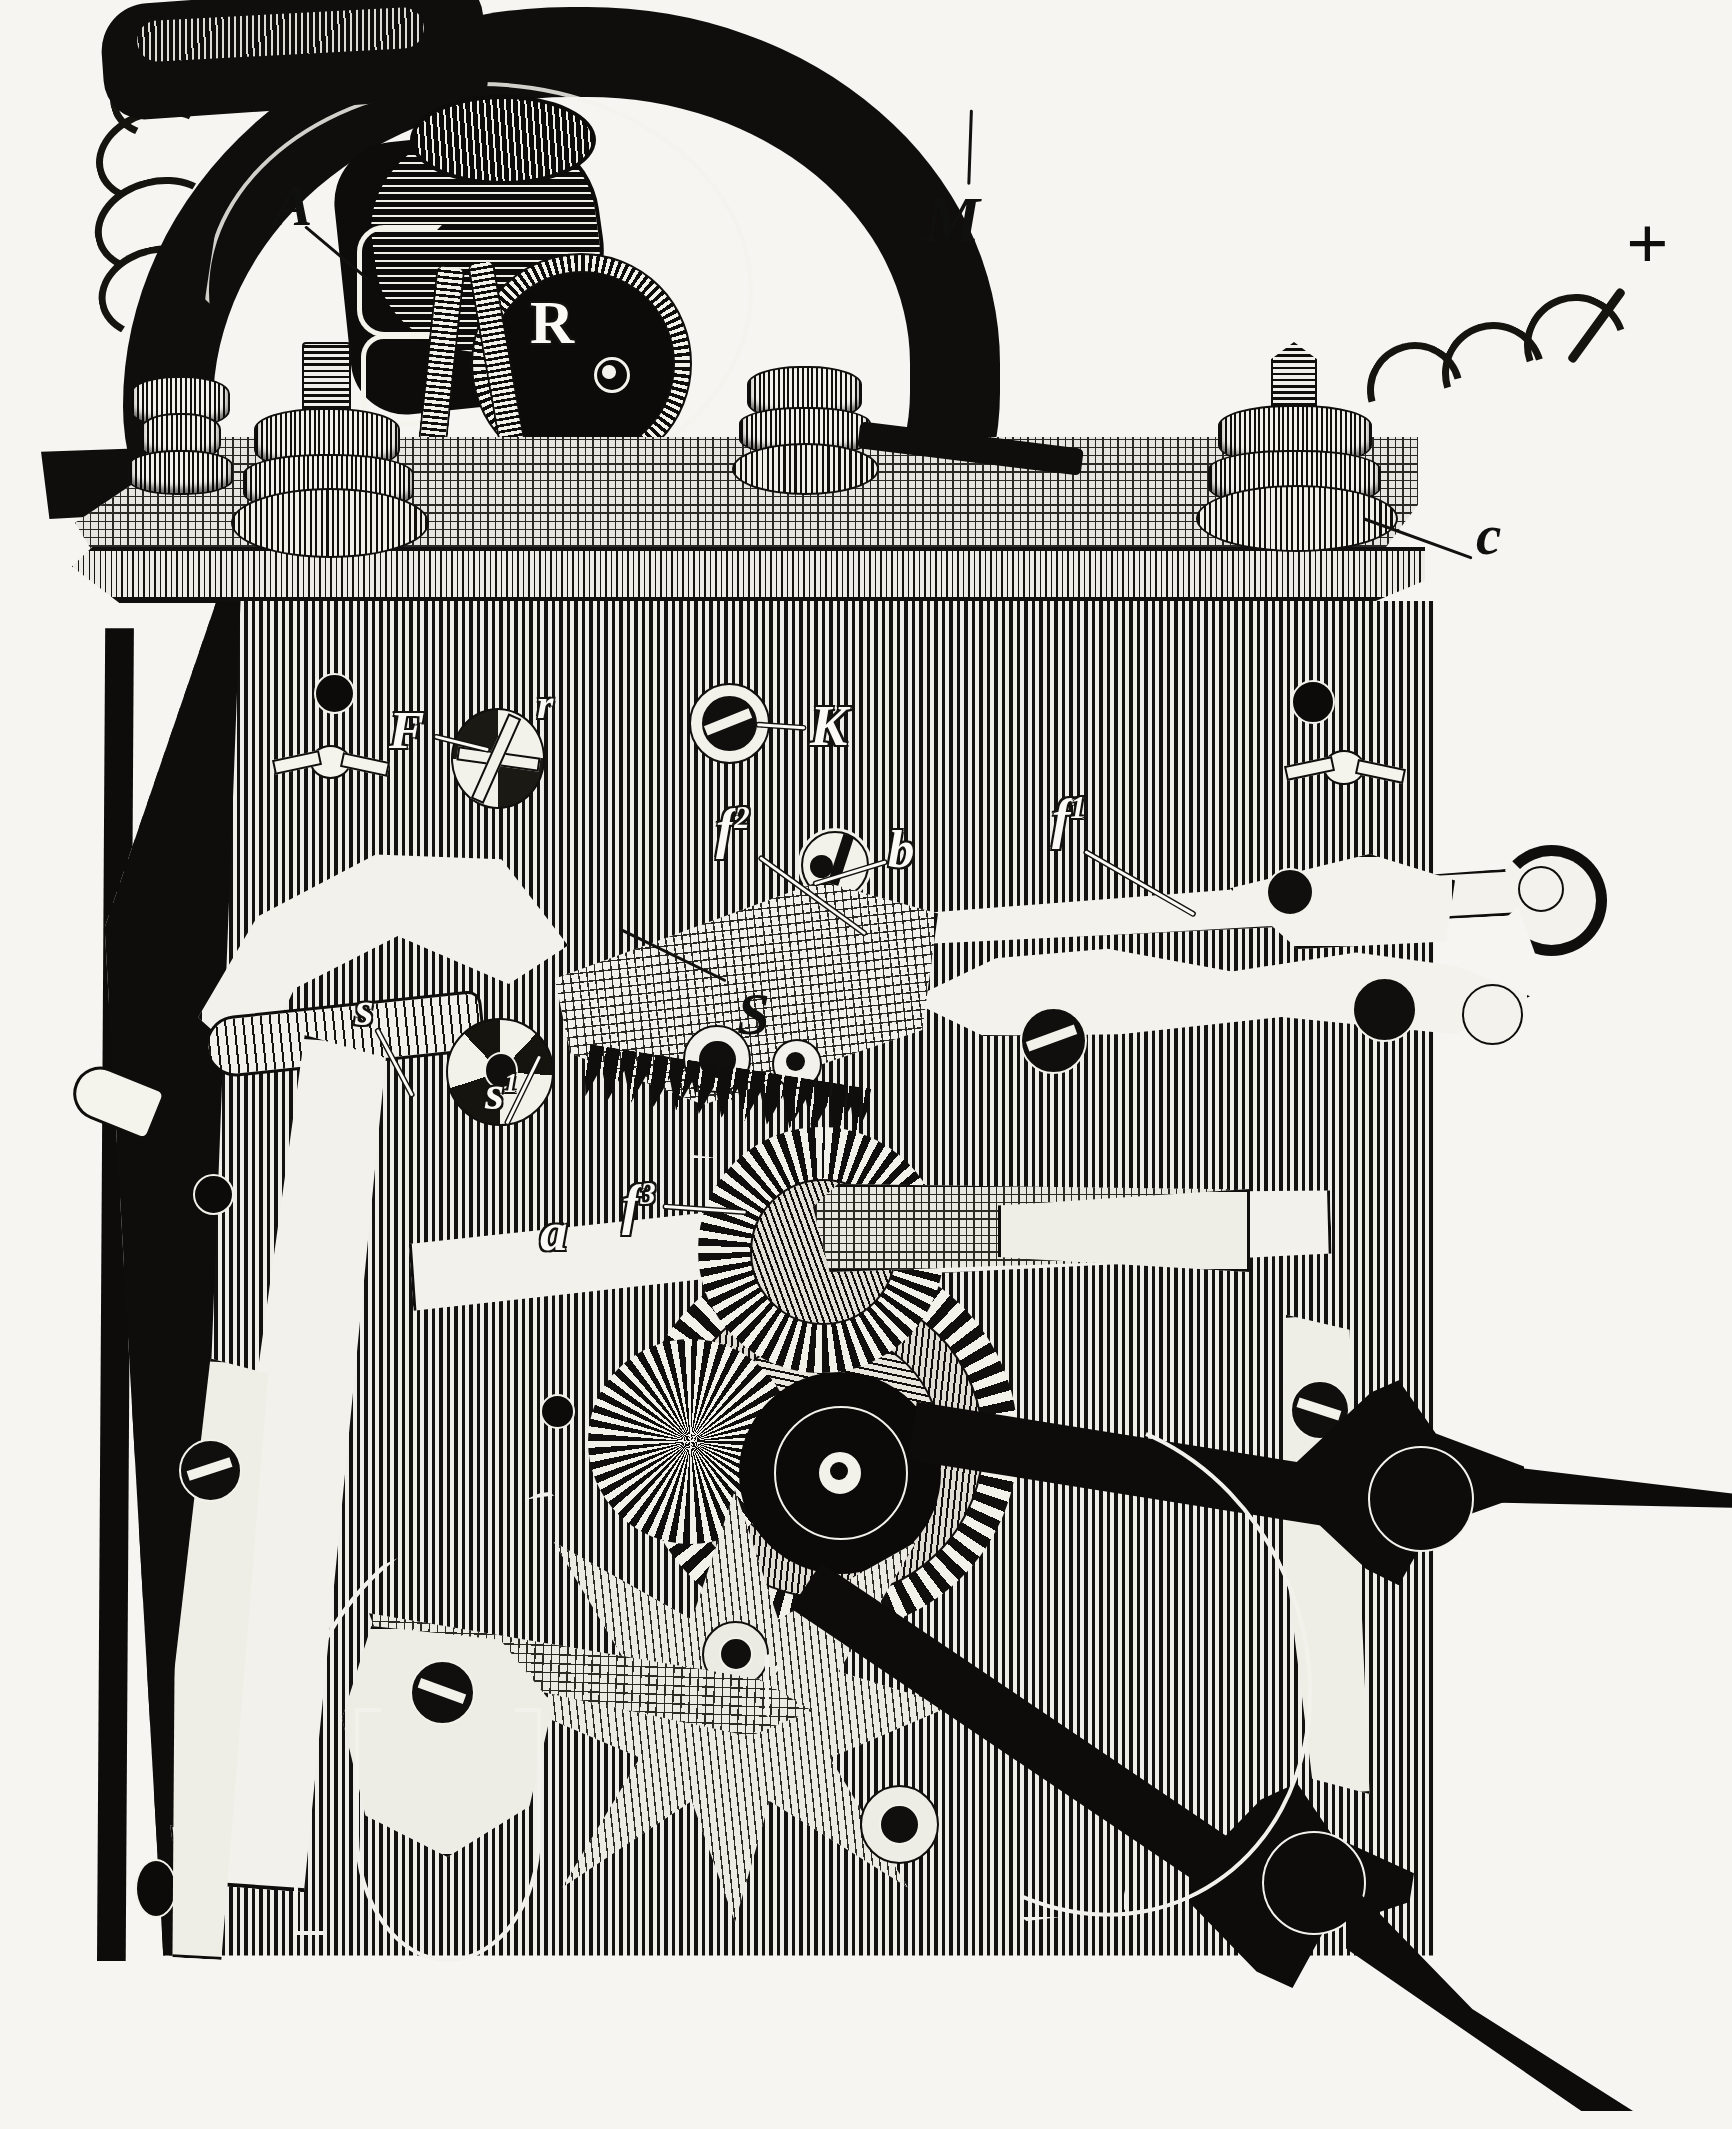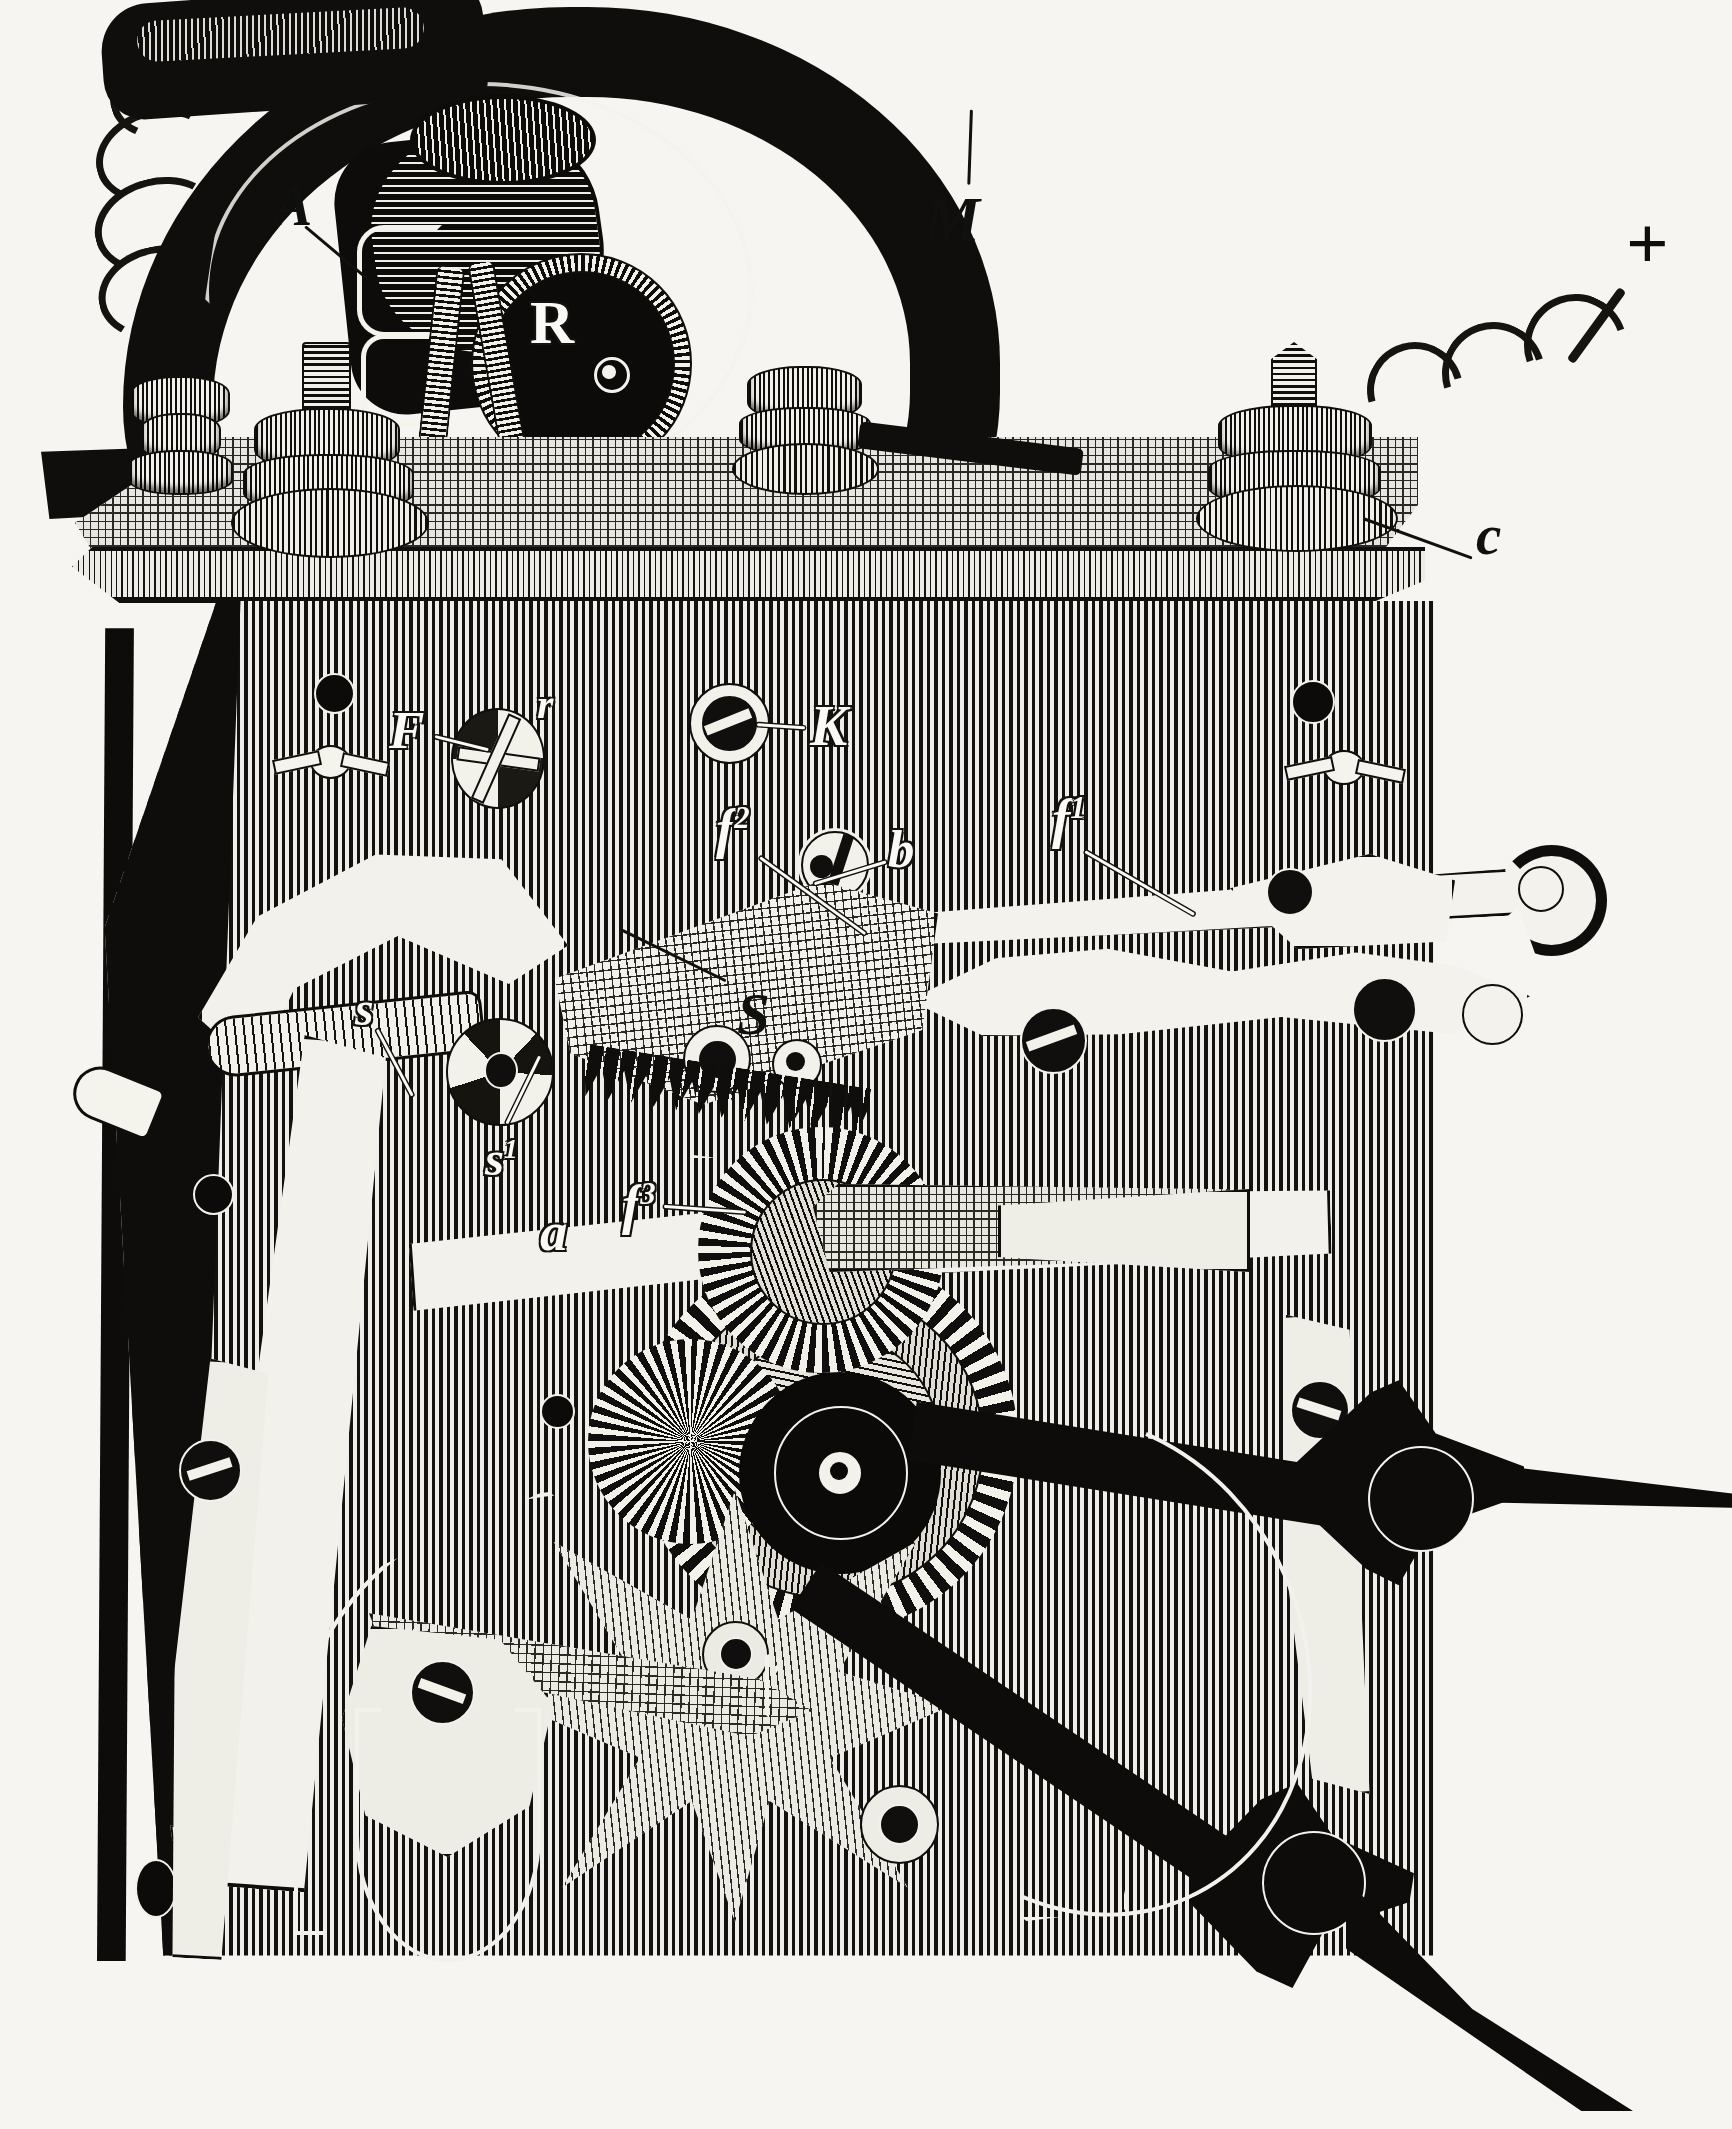--- a/index.html
+++ b/index.html
@@ -494,21 +494,21 @@
     <span>f</span><sup>1</sup>
   </div>
 
   <div class="leader light" style="left:377px;top:1028px;width:75px;transform:rotate(62deg);"></div>
   <div class="lbl light" style="left:355px;top:985px;font-size:48px;">s</div>
 
   <div class="leader" style="left:726px;top:979px;width:116px;transform:rotate(206deg);"></div>
   <div class="lbl dark" style="left:737px;top:985px;font-size:59px;">S</div>
 
   <div class="leader light" style="left:507px;top:1122px;width:75px;transform:rotate(-64deg);"></div>
-  <div class="lbl light" style="left:485px;top:1134px;font-size:49px;">
+  <div class="lbl light" style="left:485px;top:1068px;font-size:49px;">
     <span>s</span><sup>1</sup>
   </div>
 
   <div class="lbl light" style="left:540px;top:1204px;font-size:55px;">a</div>
 
   <div class="leader light" style="left:664px;top:1205px;width:82px;transform:rotate(4deg);"></div>
   <div class="lbl light" style="left:622px;top:1177px;font-size:55px;">
     <span>f</span><sup>3</sup>
   </div>
 

